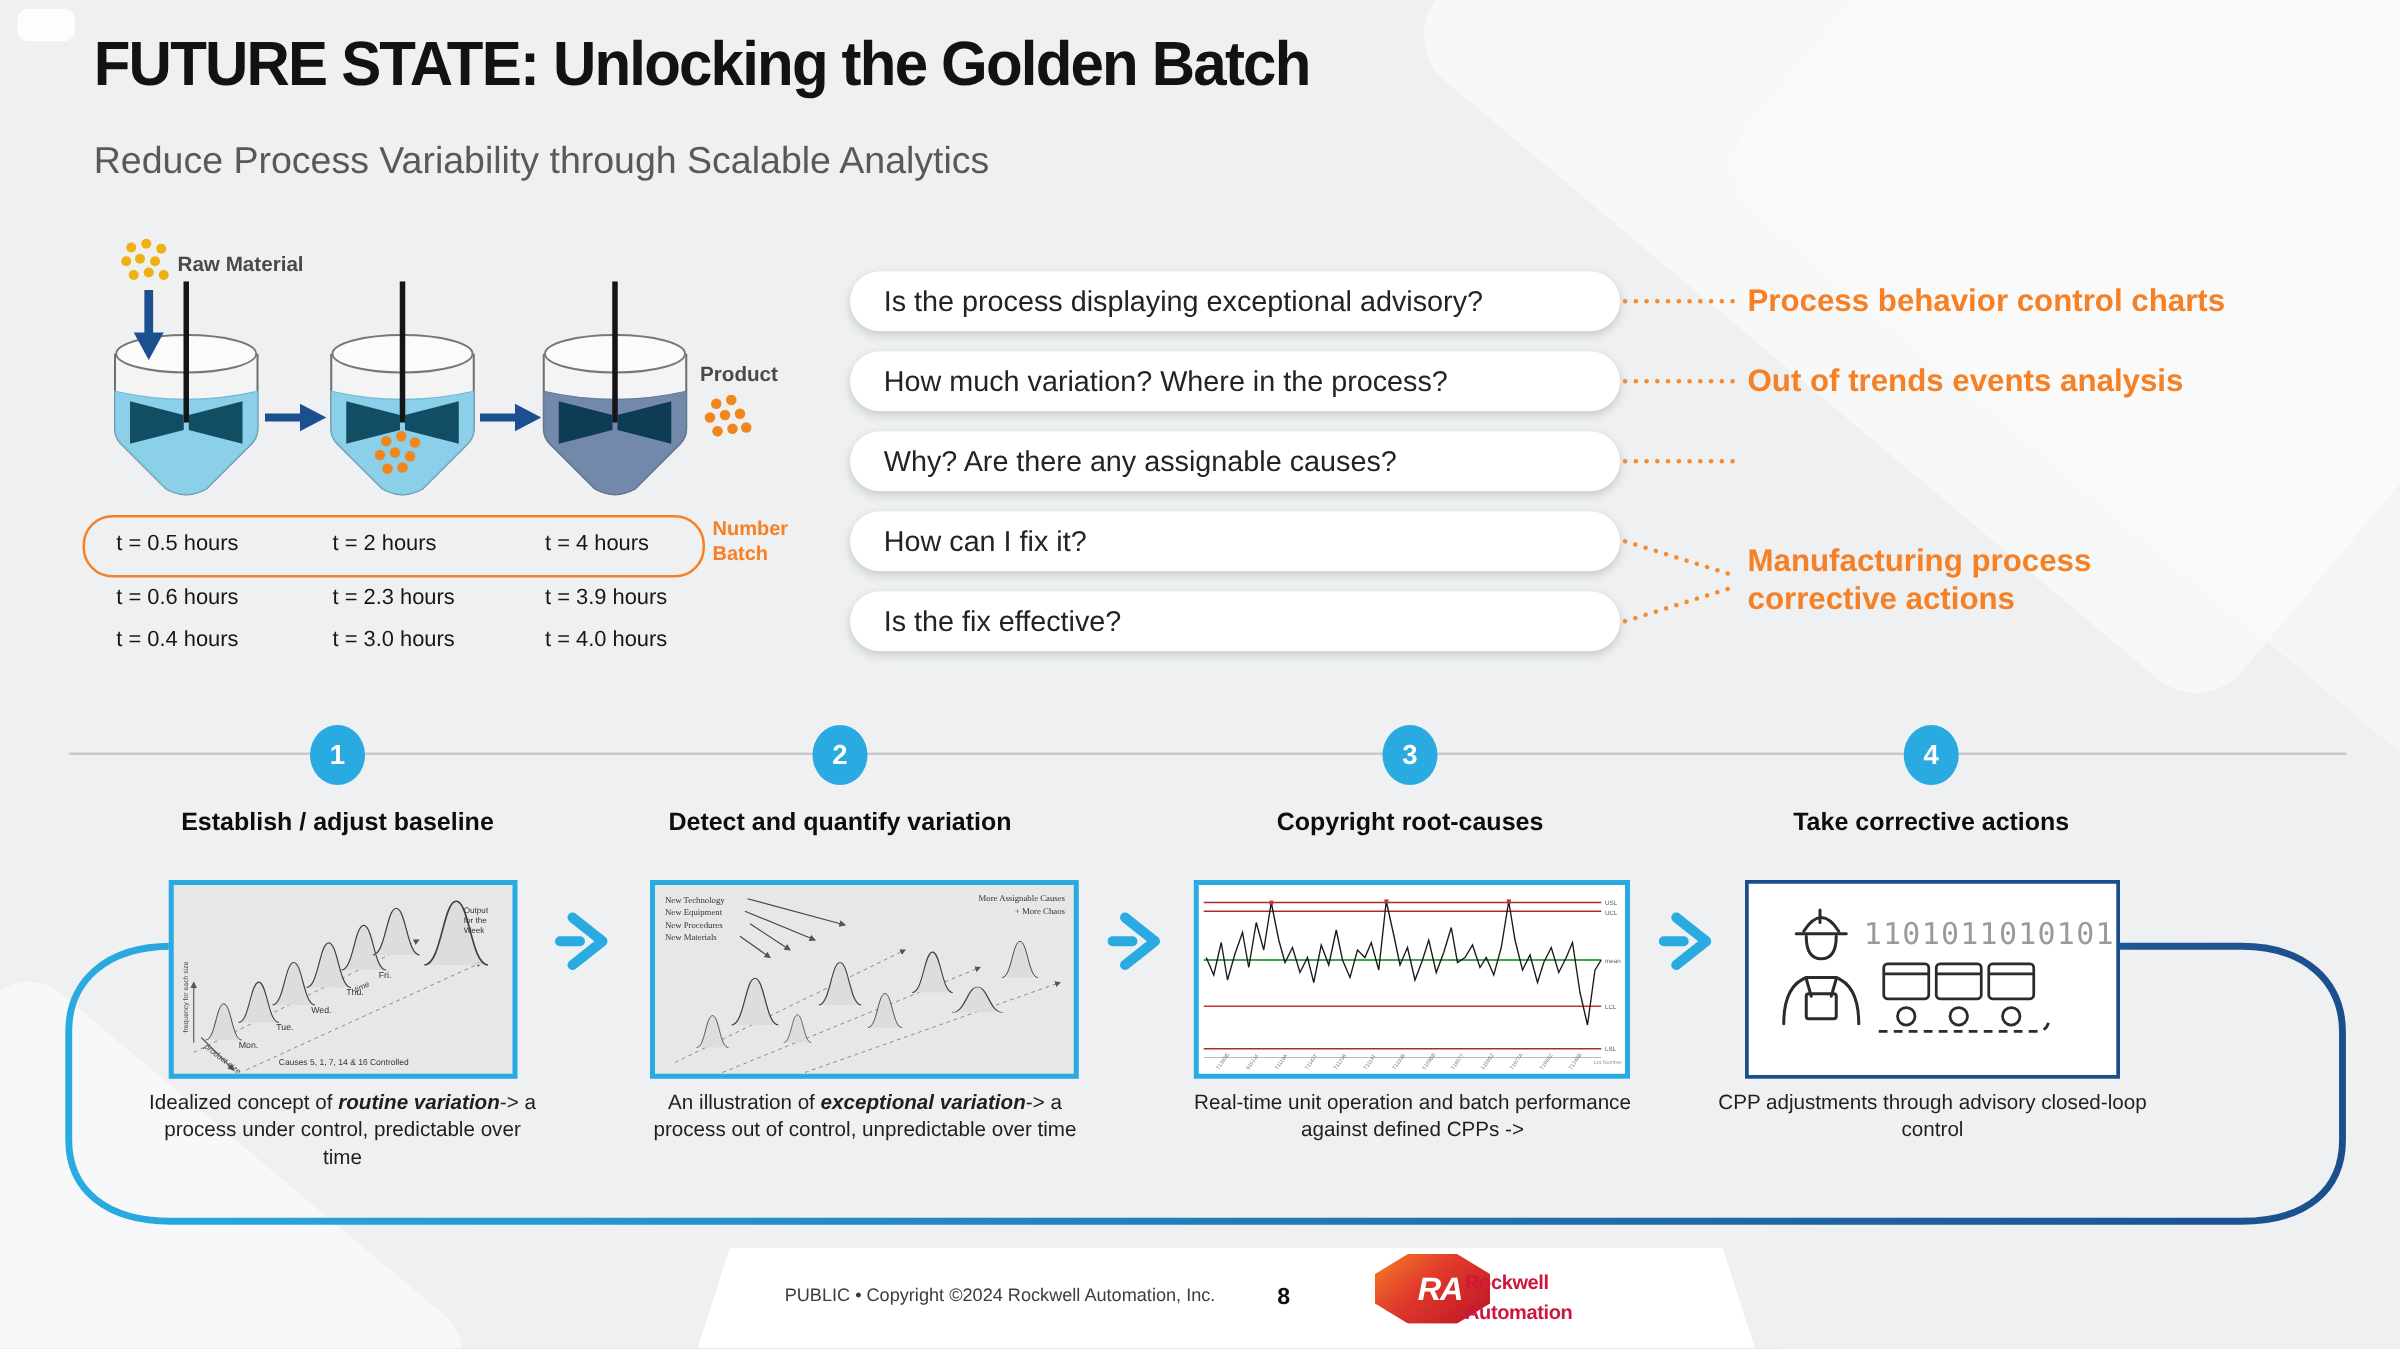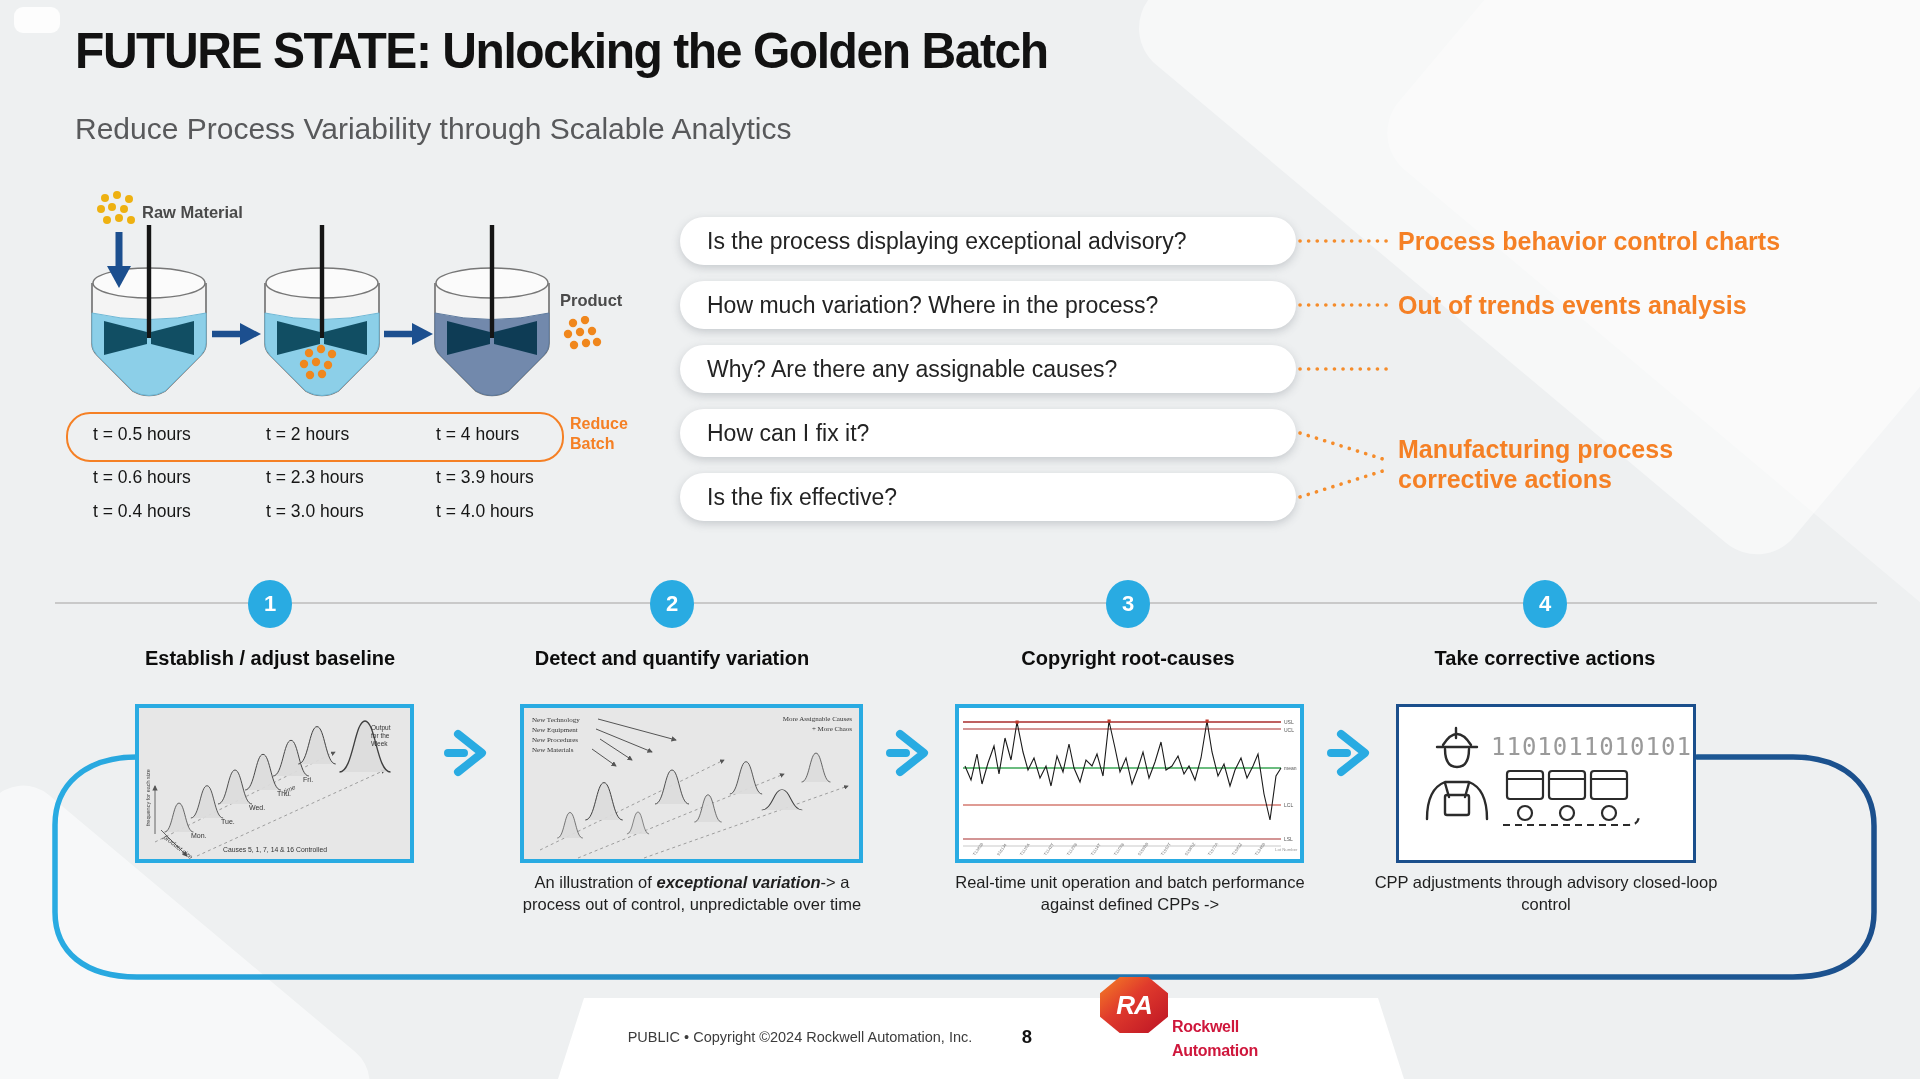--- a/index.html
+++ b/index.html
@@ -30,24 +30,24 @@
   .stepbox{top:704px;height:159px;background:#e7e7e7;border:4px solid #29ABE2;box-sizing:border-box;z-index:2;}
   .stepbox4{border:3px solid #1B4F8C;background:#fff;}
   .cap{top:872px;text-align:center;font-size:16.5px;line-height:1.32;color:#1f1f1f;z-index:2;}
   .cap b i{font-weight:800;}
   .chev{z-index:2;}
   .loopsvg{left:0;top:0;z-index:1;pointer-events:none;}
   .footer-shape{left:558px;top:998px;width:846px;height:81px;background:#ffffff;
                 clip-path:polygon(26px 0,820px 0,846px 81px,0 81px);z-index:2;}
   .footnote{left:600px;top:1029px;width:400px;text-align:center;font-size:14.5px;color:#3c3c3c;z-index:3;white-space:nowrap;}
   .pagenum{left:1010px;top:1026px;width:34px;text-align:center;font-size:18.5px;font-weight:700;color:#111;z-index:3;}
-  .badge{left:1100px;top:977px;width:68px;height:56px;z-index:3;
+  .badge{left:1100px;top:1003px;width:80px;height:56px;z-index:3;
          clip-path:polygon(29% 0,71% 0,100% 29%,100% 71%,71% 100%,29% 100%,0 71%,0 29%);
          background:linear-gradient(140deg,#F58025 0%,#e03b2c 42%,#bc1325 100%);
-         display:flex;align-items:center;justify-content:center;}
+         display:flex;align-items:center;justify-content:center;padding-left:12px;}
   .badge span{color:#fff;font-size:26px;font-weight:800;font-style:italic;letter-spacing:-1px;}
   .brand{left:1172px;top:1015px;font-size:16px;font-weight:800;color:#cf173c;line-height:24px;z-index:3;letter-spacing:-.3px;white-space:nowrap;}
 </style>
 </head>
 <body>
 
 <div class="slide">
 
   <div class="bg-a"></div>
   <div class="bg-b"></div>
@@ -146,21 +146,21 @@
     <span class="tcell" style="left:93px">t = 0.6 hours</span>
     <span class="tcell" style="left:266px">t = 2.3 hours</span>
     <span class="tcell" style="left:436px">t = 3.9 hours</span>
   </div>
   <div class="abs trow" style="left:0;top:501px">
     <span class="tcell" style="left:93px">t = 0.4 hours</span>
     <span class="tcell" style="left:266px">t = 3.0 hours</span>
     <span class="tcell" style="left:436px">t = 4.0 hours</span>
   </div>
   <div class="abs goldlbl" style="left:570px;top:414px">
-    <div>Reduce</div>
+    <div>Number</div>
     <div>Batch</div>
   </div>
 
   <div class="abs pill" style="top:217px">Is the process displaying exceptional advisory?</div>
   <div class="abs pill" style="top:281px">How much variation? Where in the process?</div>
   <div class="abs pill" style="top:345px">Why? Are there any assignable causes?</div>
   <div class="abs pill" style="top:409px">How can I fix it?</div>
   <div class="abs pill" style="top:473px">Is the fix effective?</div>
 
   <svg class="abs" style="left:1294px;top:210px" width="106" height="300">
@@ -356,20 +356,23 @@
         <rect x="192" y="64" width="36" height="28" rx="3"></rect>
           <line x1="192" y1="72" x2="228" y2="72"></line>
         <circle cx="126" cy="106" r="7"></circle>
           <circle cx="168" cy="106" r="7"></circle>
           <circle cx="210" cy="106" r="7"></circle>
         <path d="M104 118 H230 Q240 118 240 108" stroke-dasharray="7 5"></path>
       </g>
     </svg>
   </div>
 
+  <div class="abs cap" style="left:114px;width:320px">
+    <span>Idealized concept of </span><b><i>routine variation</i></b><span>-&gt; a process under control, predictable over time</span>
+  </div>
   <div class="abs cap" style="left:512px;width:360px">
     <span>An illustration of </span><b><i>exceptional variation</i></b><span>-&gt; a process out of control, unpredictable over time</span>
   </div>
   <div class="abs cap" style="left:935px;width:390px">
     <span>Real-time unit operation and batch performance against defined CPPs -&gt;</span>
   </div>
   <div class="abs cap" style="left:1371px;width:350px">
     <span>CPP adjustments through advisory closed-loop control</span>
   </div>
 

